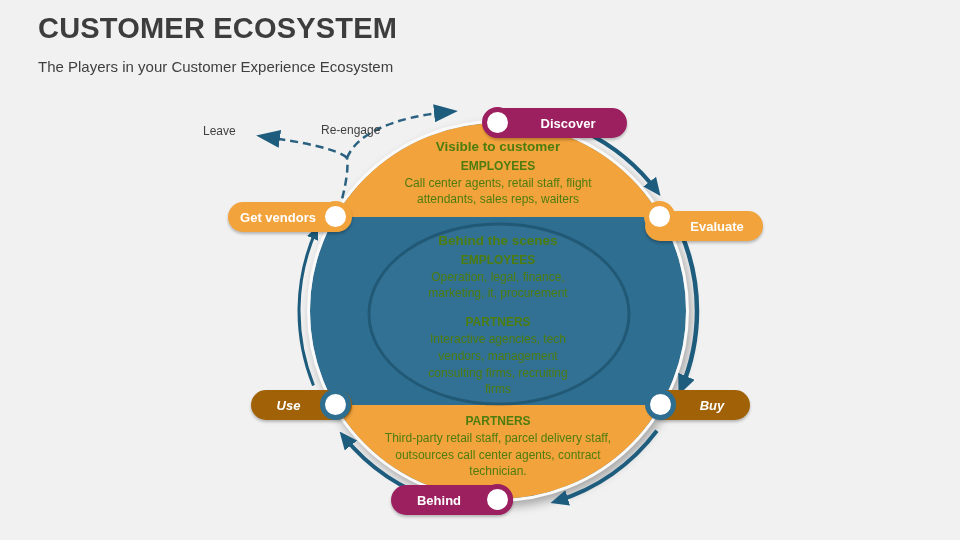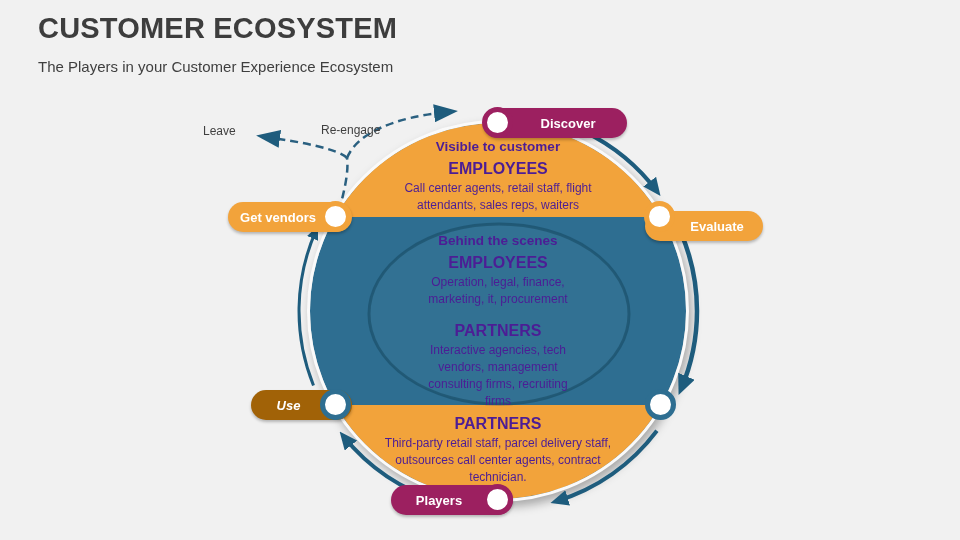--- a/index.html
+++ b/index.html
@@ -51,23 +51,23 @@
   .node.orange{border:5px solid #F2A33B;}
   .node.blue{border:5px solid #2E6E91;}
   .node.magenta{border:5px solid #9C2060;}
   #node-discover{left:482px;top:107px;}
   #node-evaluate{left:644px;top:201px;}
   #node-buy{left:645px;top:389px;}
   #node-access{left:482px;top:484px;}
   #node-use{left:320px;top:389px;}
   #node-getsupport{left:320px;top:201px;}
 
-  .circle-text{position:absolute;color:#4c1d95;text-align:center;line-height:1.4;}
+  .circle-text{position:absolute;color:#4d7c0f;text-align:center;line-height:1.4;}
   .circle-text .h{font-size:13.5px;font-weight:bold;}
-  .circle-text .sh{font-size:16px;font-weight:bold;margin-top:1px;}
+  .circle-text .sh{font-size:12px;font-weight:bold;margin-top:1px;}
   .circle-text .b{font-size:12px;}
   #visible-block{left:378px;top:138px;width:240px;}
   #behind-block{left:388px;top:232px;width:220px;}
   #behind-block .h{text-align:center;}
   #behind-block .b{max-width:162px;margin:0 auto;}
   #behind-block .sh.gap{margin-top:12px;}
   #partners-block{left:358px;top:412px;width:280px;}
   #partners-block .b{max-width:248px;margin:0 auto;}
 </style>
 </head>
@@ -113,22 +113,25 @@
 
   <div class="flow-label" id="leave-label">Leave</div>
   <div class="flow-label" id="reengage-label">Re-engage</div>
 
   <div class="pill magenta" id="pill-discover">
     <span>Discover</span>
   </div>
   <div class="pill orange" id="pill-evaluate">
     <span>Evaluate</span>
   </div>
+  <div class="pill blue" id="pill-buy">
+    <span>Buy</span>
+  </div>
   <div class="pill magenta" id="pill-access">
-    <span>Players</span>
+    <span>Behind</span>
   </div>
   <div class="pill blue" id="pill-use">
     <span>Use</span>
   </div>
   <div class="pill orange" id="pill-getsupport">
     <span>Get vendors</span>
   </div>
 
   <div class="node magenta" id="node-discover"></div>
   <div class="node orange" id="node-evaluate"></div>

